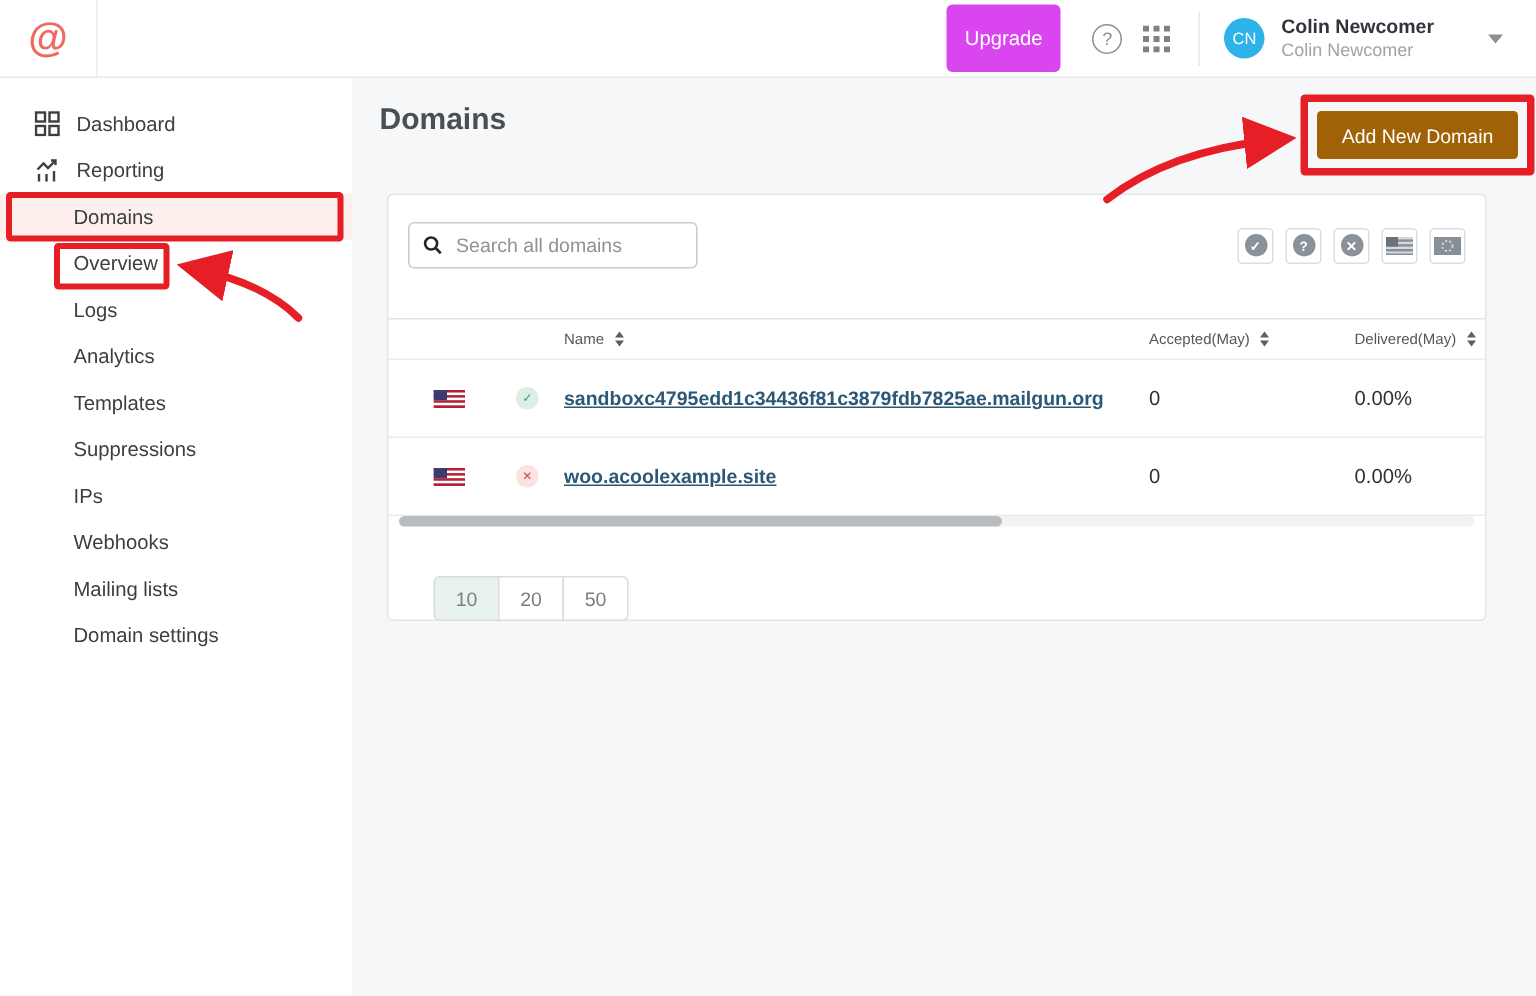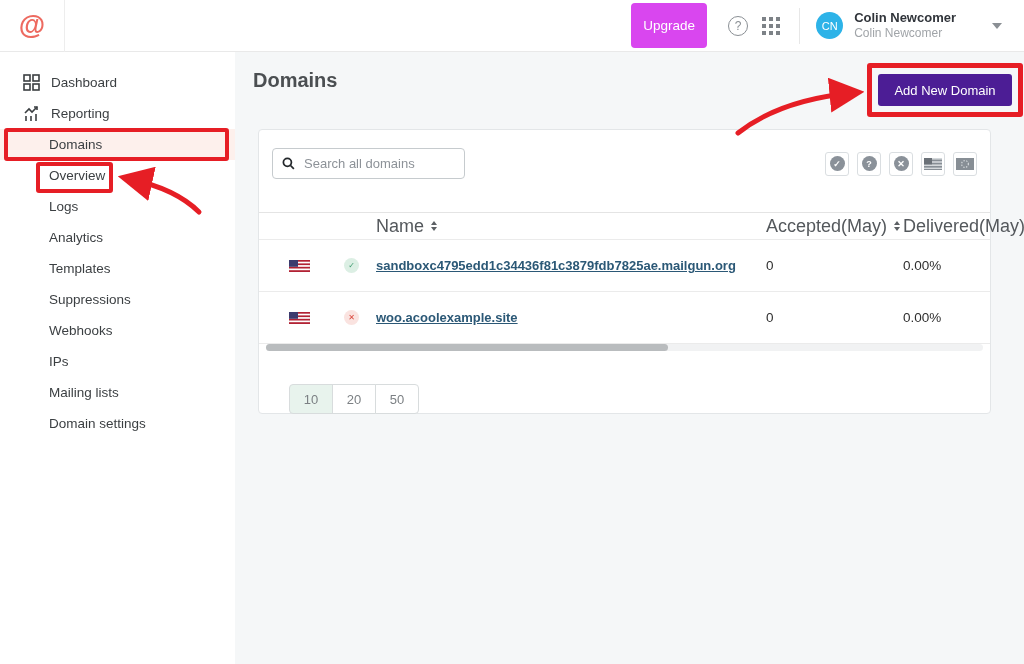--- a/index.html
+++ b/index.html
@@ -37,21 +37,21 @@
   .side-item.active { background:#fdf0ec; }
   .side-item .chev { margin-left:auto; margin-right:18px; width:9px; height:9px; border-right:2px solid #3b3f42;
                      border-bottom:2px solid #3b3f42; transform:rotate(45deg) translateY(-2px); }
 
   
   .main { position:absolute; left:235px; top:52px; width:789px; height:612px; background:#f5f7f8; }
   .page-title { position:absolute; left:18px; top:17px; font-size:20px; font-weight:bold; color:#4b4f52; }
 
   .add-box { position:absolute; left:632px; top:11px; width:156px; height:54px; border:5px solid #e61e25;
              border-radius:3px; display:flex; align-items:center; justify-content:center; background:transparent; }
-  .add-btn { width:134px; height:32px; background:#4c1d95; color:#fff; border:none; border-radius:3px;
+  .add-btn { width:134px; height:32px; background:#a16207; color:#fff; border:none; border-radius:3px;
              font-size:13px; font-family:inherit; cursor:pointer; }
 
   
   .card { position:absolute; left:23px; top:77px; width:733px; height:285px; background:#fff;
           border:1px solid #e3e6e8; border-radius:4px; }
   .card-top { display:flex; align-items:center; justify-content:space-between; padding:18px 13px 0 13px; }
   .search-box { width:193px; height:31px; border:1px solid #c6cbce; border-radius:4px; display:flex;
                 align-items:center; padding:0 9px; background:#fff; }
   .search-box input { border:none; outline:none; width:100%; font-size:13px; color:#0c4a6e; margin-left:9px;
                       font-family:inherit; }
@@ -63,21 +63,21 @@
           font-weight:bold; display:flex; align-items:center; justify-content:center; }
 
   
   .table { margin-top:33px; }
   .t-row { position:relative; border-bottom:1px solid #ebebeb; }
   .t-head { height:28px; border-top:1px solid #e4e4e4; }
   .t-body-row { height:52px; }
   .cell { position:absolute; top:0; height:100%; display:flex; align-items:center; }
   .c-flag { left:30px; }  .c-status { left:85px; }  .c-name { left:117px; }
   .c-accepted { left:507px; }  .c-delivered { left:644px; }
-  .t-head .cell { font-size:18px; color:#54585c; }
+  .t-head .cell { font-size:10px; color:#54585c; }
   .sort { display:inline-flex; flex-direction:column; margin-left:7px; line-height:0; }
   .tri-up { width:0; height:0; border-left:3.5px solid transparent; border-right:3.5px solid transparent;
             border-bottom:4.5px solid #5c6064; margin-bottom:2px; }
   .tri-dn { width:0; height:0; border-left:3.5px solid transparent; border-right:3.5px solid transparent;
             border-top:4.5px solid #5c6064; }
   .domain-link { color:#2b5876; font-size:13px; font-weight:bold; text-decoration:underline; }
   .val { font-size:13.5px; color:#2f2f2f; }
   .status-circ { width:15px; height:15px; border-radius:50%; font-size:8px; font-weight:bold;
                  display:flex; align-items:center; justify-content:center; }
   .st-ok { background:#dcefe4; color:#3f9b70; }
@@ -172,24 +172,24 @@
     <div class="side-item sub">
       <span>Analytics</span>
     </div>
     <div class="side-item sub">
       <span>Templates</span>
     </div>
     <div class="side-item sub">
       <span>Suppressions</span>
     </div>
     <div class="side-item sub">
+      <span>IPs</span>
+    </div>
+    <div class="side-item sub">
       <span>Webhooks</span>
-    </div>
-    <div class="side-item sub">
-      <span>IPs</span>
     </div>
     <div class="side-item sub">
       <span>Mailing lists</span>
     </div>
     <div class="side-item sub">
       <span>Domain settings</span>
     </div>
   </aside>
 
   <main class="main">

